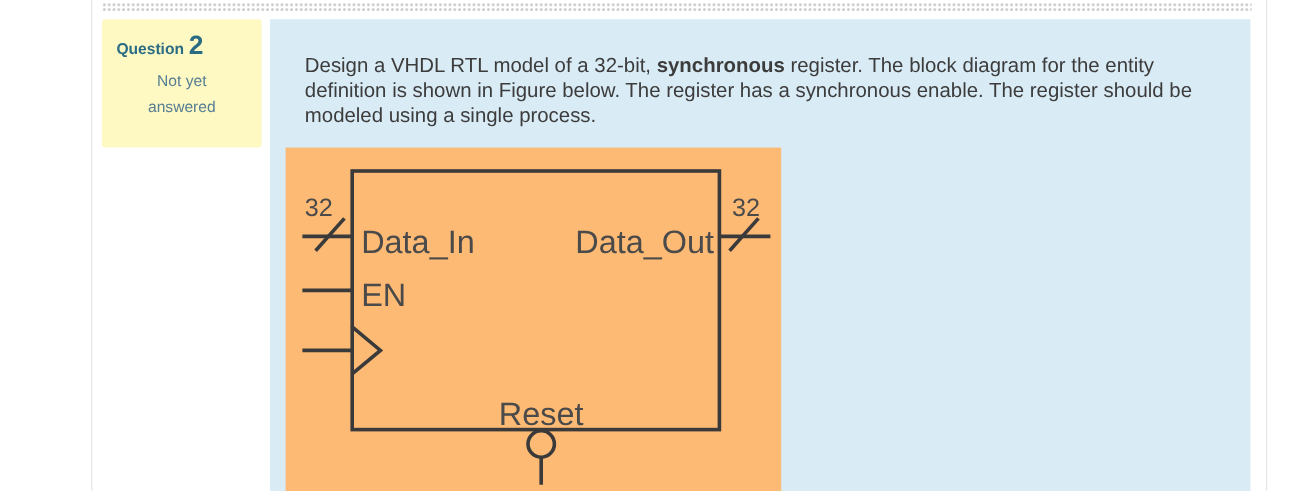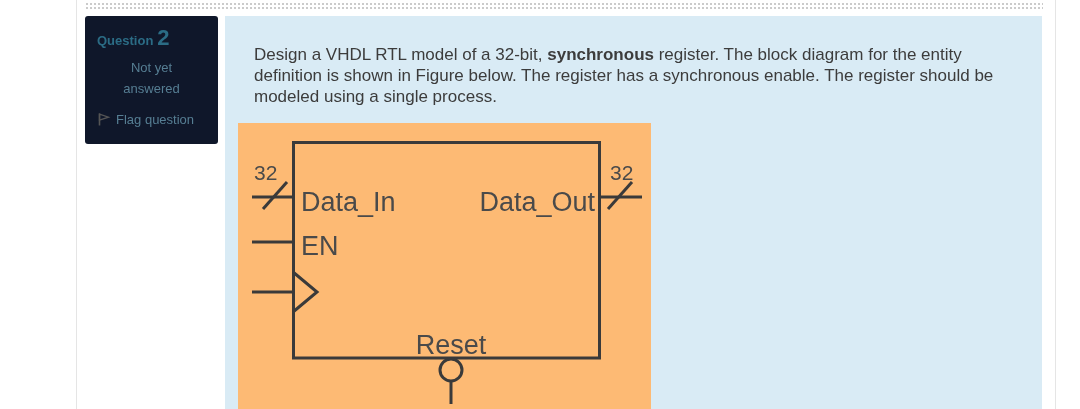--- a/index.html
+++ b/index.html
@@ -22,21 +22,21 @@
     margin-top: 2px;
     width: 958px; height: 8px;
     background-image: radial-gradient(circle, #cbcbcb 1px, transparent 1.3px);
     background-size: 4px 4px;
   }
   .question-row { position: relative; margin-top: 6px; }
   
   .info-panel {
     position: absolute; left: 0; top: 0;
     width: 133px;
-    background: #0f172a;
+    background: #fef9c3;
     border-radius: 3px;
     padding: 11px 12px 14px 12px;
     color: #567e93;
     font-size: 13px;
     line-height: 21px;
   }
   .qno { margin: 0 0 6px 0; color: #2b6c85; }
   .qno .qlabel { font-size: 13px; font-weight: bold; }
   .qno .qnum { font-size: 22px; font-weight: bold; margin-left: 4px; }
   .pre { white-space: pre-line; text-align: center; }
@@ -80,27 +80,20 @@
   <div class="dotted-band"></div>
 
   <div class="question-row">
 
     <aside class="info-panel">
       <h3 class="qno">
         <span class="qlabel">Question</span><span class="qnum">2</span>
       </h3>
       <div class="info-state pre">Not yet
 answered</div>
-      <div class="flag-row">
-        <svg width="14" height="15" viewBox="0 0 14 15">
-          <path d="M2.5 1.5 L2.5 13.5" stroke="#555555" stroke-width="1.6" fill="none"></path>
-          <path d="M2.5 2.2 L11.5 5.2 L2.5 8.2 Z" stroke="#555555" stroke-width="1.3" fill="none"></path>
-        </svg>
-        <span class="flag-label">Flag question</span>
-      </div>
     </aside>
 
     <div class="qcontent">
       <p class="qtext"><span>Design a VHDL RTL model of a 32-bit, </span><b>synchronous</b><span> register. The block diagram for the entity definition is shown in Figure below. The register has a synchronous enable. The register should be modeled using a single process.</span></p>
 
       <div class="figure">
         <svg width="413" height="294" viewBox="0 0 413 294">
 
           <rect x="55.5" y="19.5" width="306" height="215.5" class="diag-line"></rect>
 

